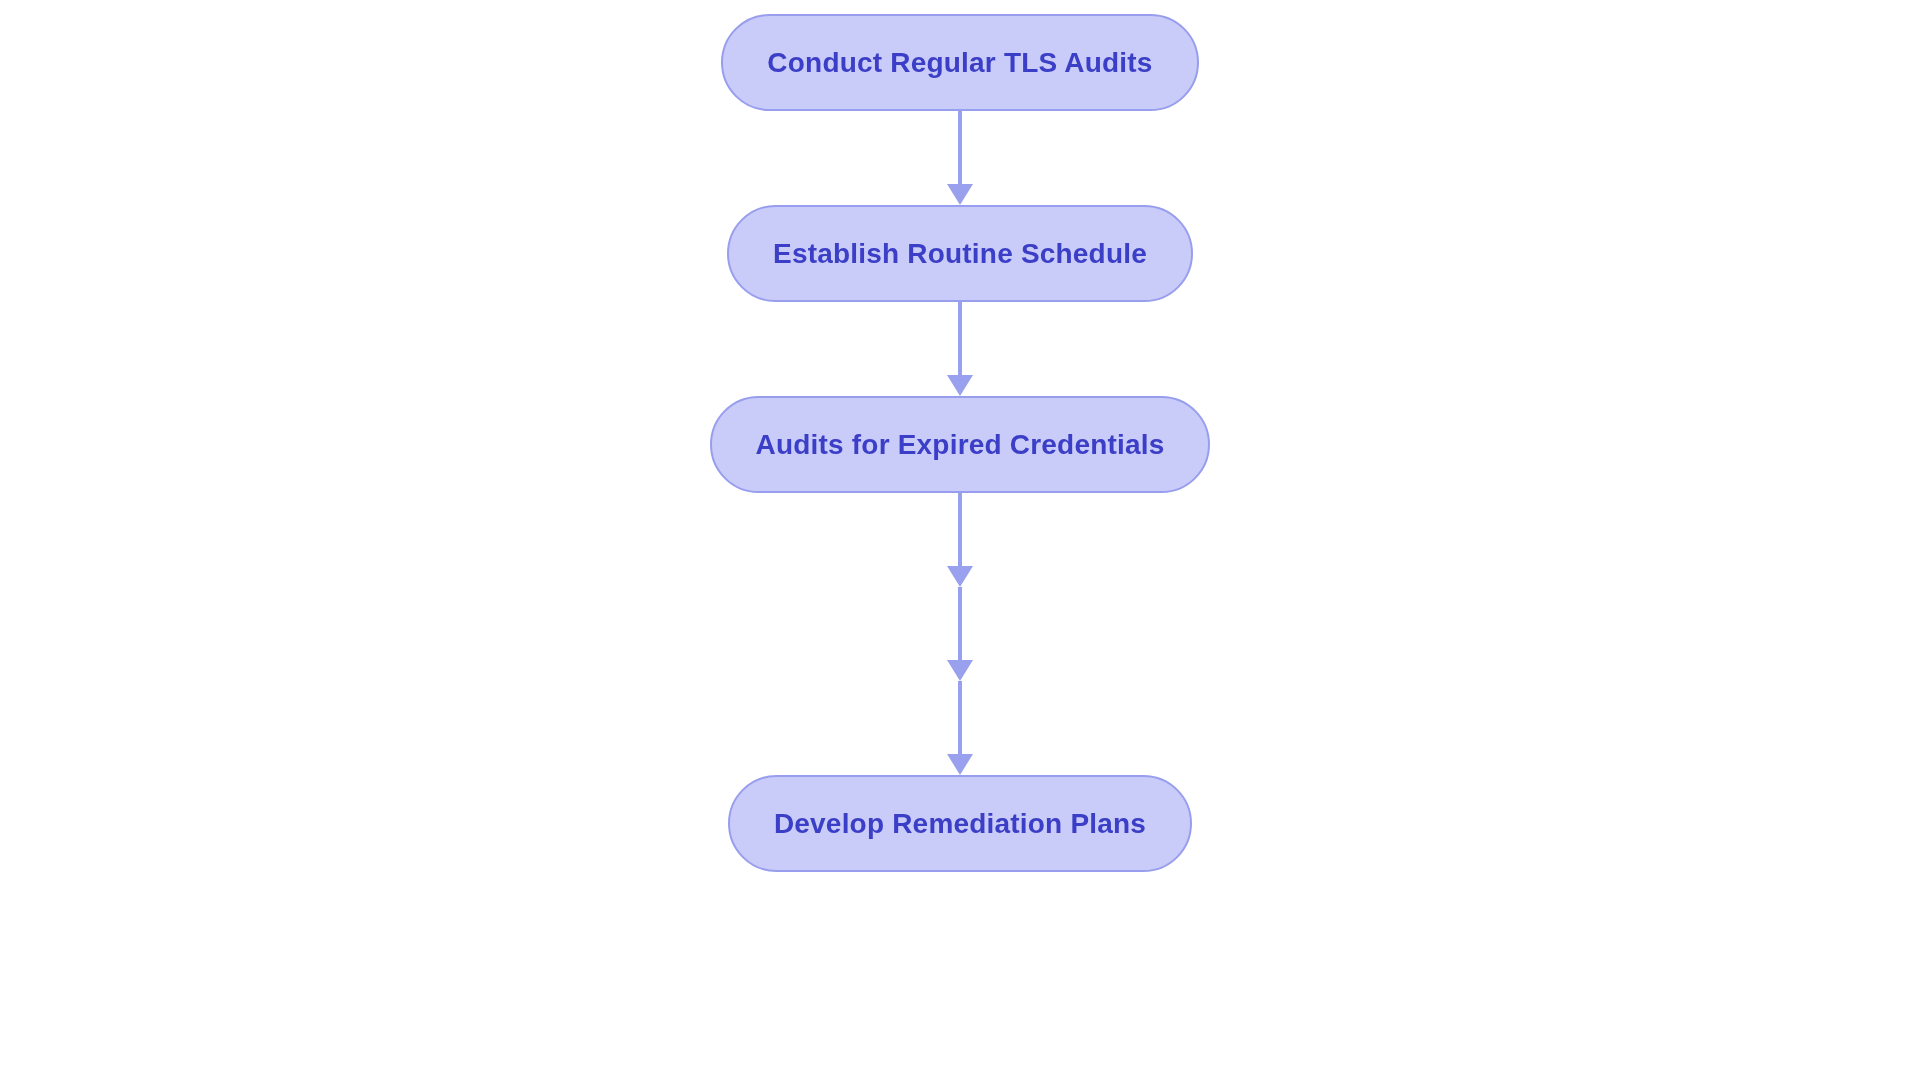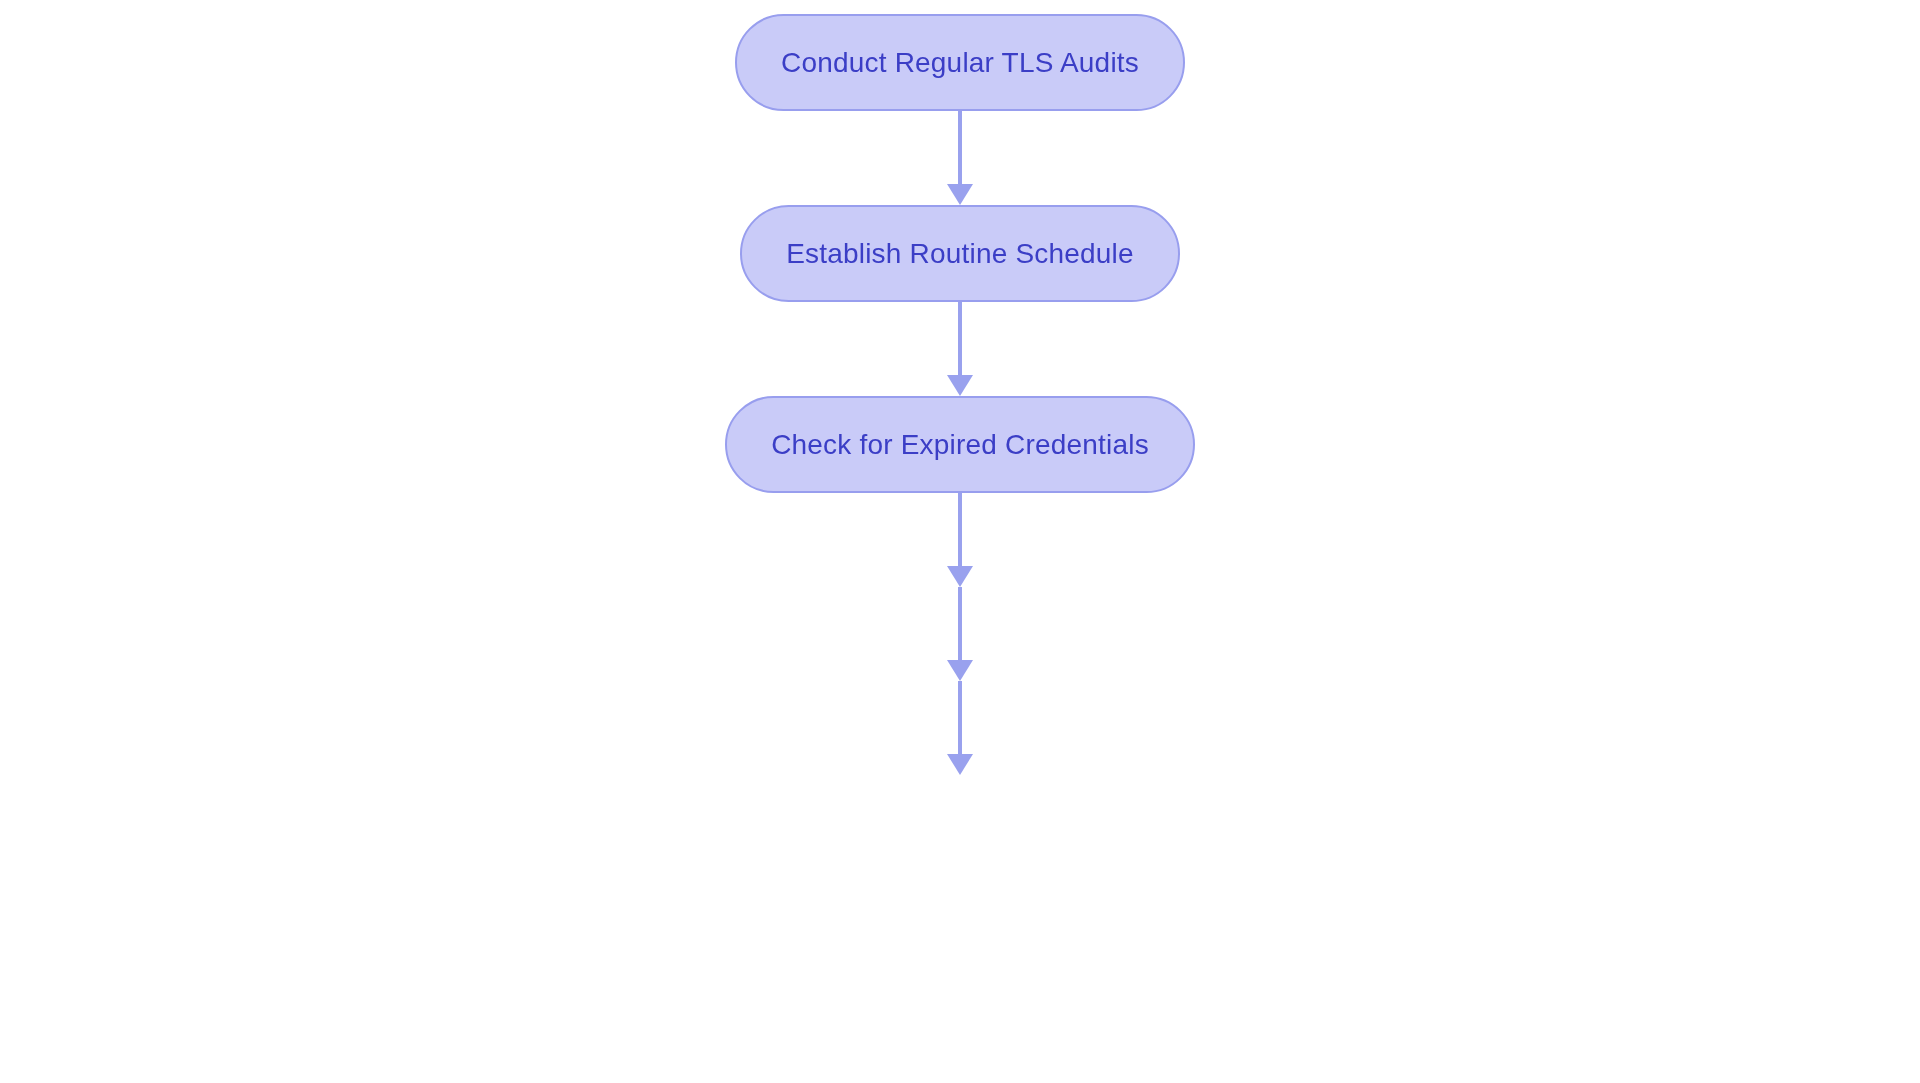--- a/index.html
+++ b/index.html
@@ -31,20 +31,21 @@
     height:97px;
     min-height:97px;
     border-radius:48.5px;
     background:var(--fill);
     border:2px solid var(--border);
     display:flex;
     align-items:center;
     justify-content:center;
     padding:12px 44px;
     white-space:nowrap;
+    font-weight:bold;
   }
   .node .label{
     font-size:28px;
     letter-spacing:0.2px;
     color:var(--text);
   }
   .arrow{
     height:94px;
     min-height:94px;
     display:flex;
@@ -78,28 +79,31 @@
         <div class="head"></div>
       </div>
       <div class="node">
         <span class="label">Establish Routine Schedule</span>
       </div>
       <div class="arrow">
         <div class="stem"></div>
         <div class="head"></div>
       </div>
       <div class="node">
-        <span class="label">Check for Expired Credentials</span>
+        <span class="label">Audits for Expired Credentials</span>
       </div>
       <div class="arrow">
         <div class="stem"></div>
         <div class="head"></div>
       </div>
       <div class="arrow">
         <div class="stem"></div>
         <div class="head"></div>
       </div>
       <div class="arrow">
         <div class="stem"></div>
         <div class="head"></div>
       </div>
+      <div class="node">
+        <span class="label">Develop Remediation Plans</span>
+      </div>
     </div>
 </div>
 
 </body></html>

